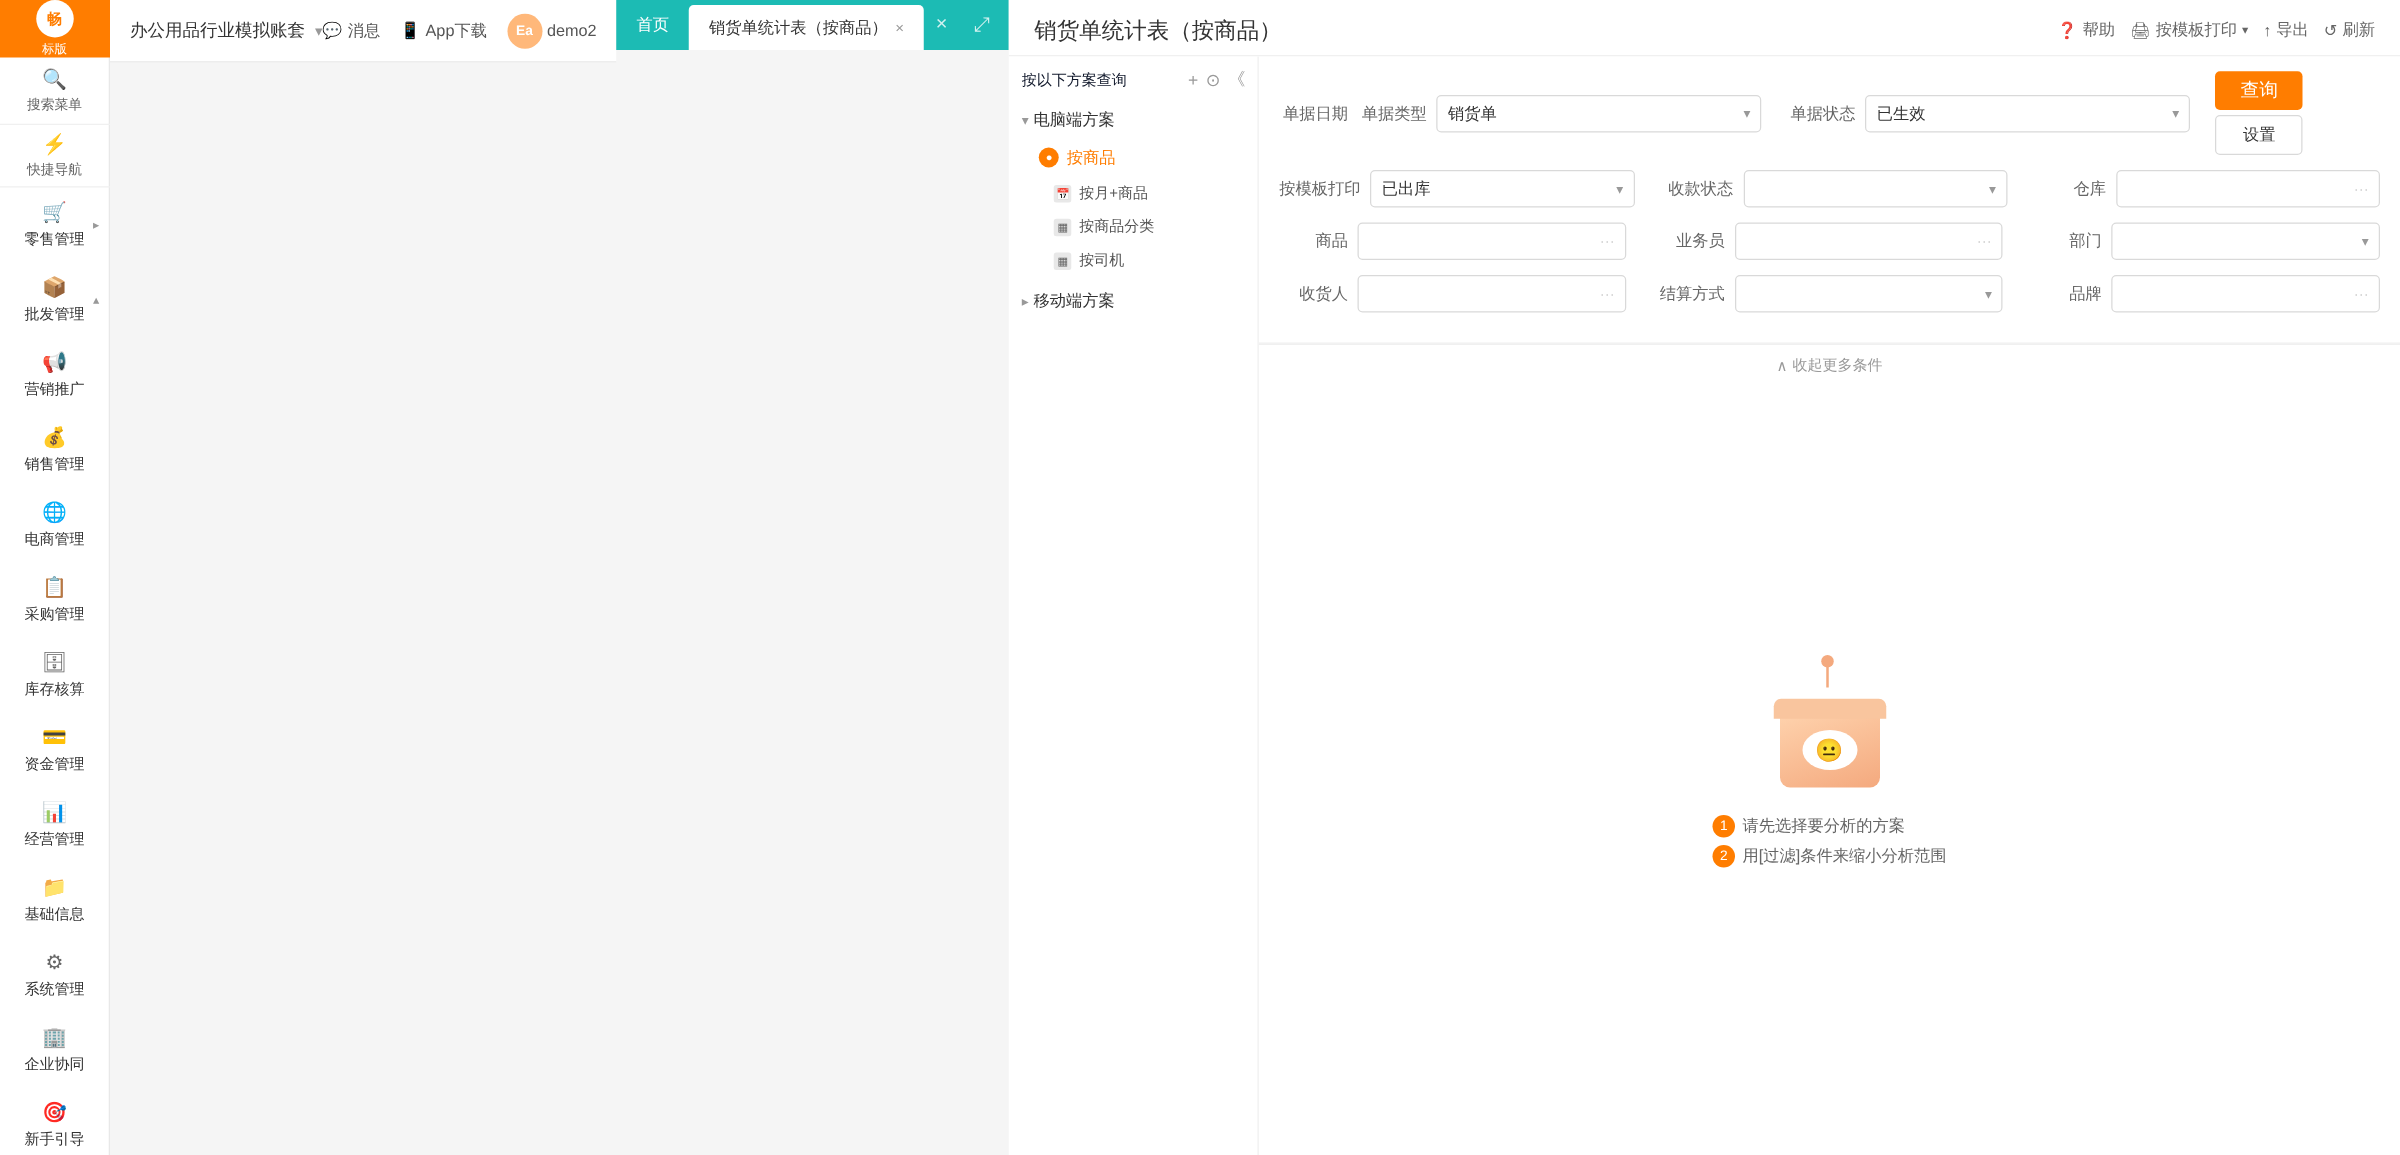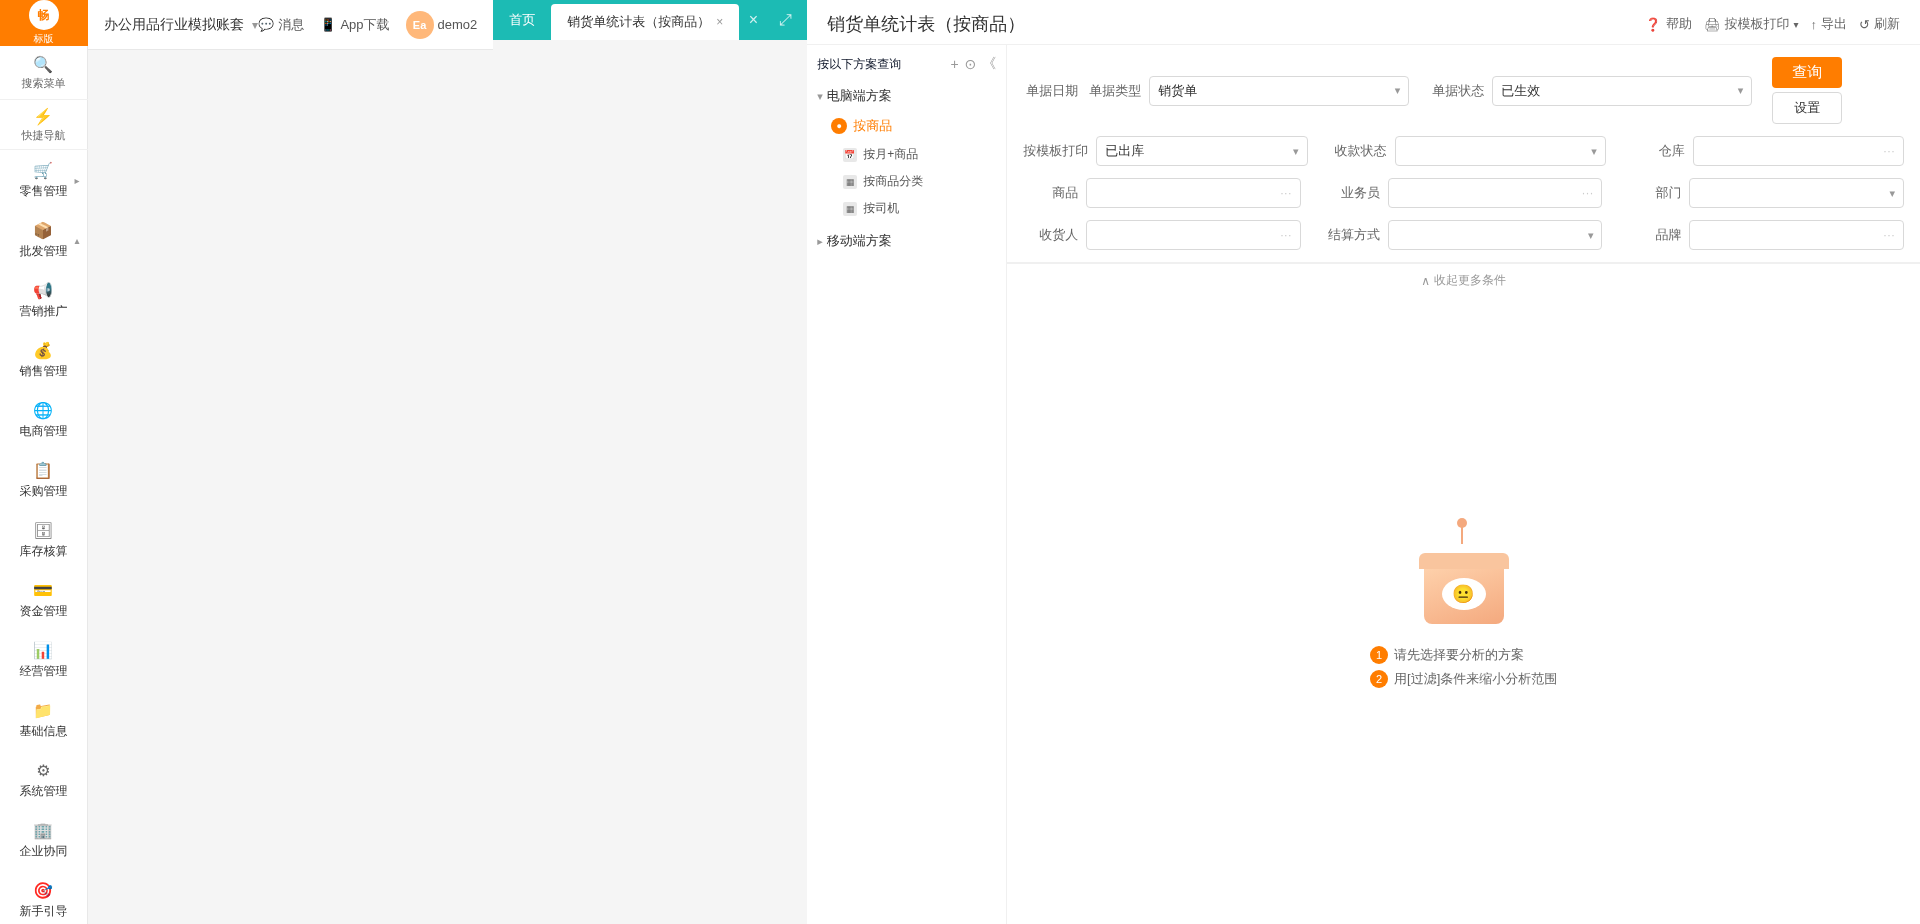--- a/index.html
+++ b/index.html
@@ -70,21 +70,21 @@
     .scheme-item { display: flex; align-items: center; gap: 6px; padding: 6px 10px 6px 24px; cursor: pointer; font-size: 13px; color: #333; }
     .scheme-item.active { color: #ff7d00; }
     .scheme-item-icon { width: 16px; height: 16px; border-radius: 50%; background: #ff7d00; display: flex; align-items: center; justify-content: center; color: #fff; font-size: 9px; flex-shrink: 0; }
     .scheme-sub-item { display: flex; align-items: center; gap: 6px; padding: 5px 10px 5px 36px; cursor: pointer; font-size: 12px; color: #555; }
     .scheme-sub-icon { width: 14px; height: 14px; border-radius: 2px; background: #e8e8e8; display: flex; align-items: center; justify-content: center; color: #666; font-size: 9px; flex-shrink: 0; }
 
     
     .filter-results { flex: 1; display: flex; flex-direction: column; overflow: hidden; }
     .filter-section { padding: 12px 16px; border-bottom: 1px solid #f0f0f0; flex-shrink: 0; }
     .filter-row { display: flex; align-items: center; margin-bottom: 12px; gap: 8px; }
-    .filter-row:last-child { margin-bottom: 0; }
+    .filter-row:last-child { margin-bottom: 12px; }
     .filter-item-label { color: #666; font-size: 13px; white-space: nowrap; flex-shrink: 0; min-width: 55px; text-align: right; }
     .filter-input { flex: 1; border: 1px solid #d9d9d9; border-radius: 4px; padding: 4px 8px; font-size: 13px; color: #333; outline: none; background: #fff; display: flex; align-items: center; justify-content: space-between; height: 30px; }
     .filter-input.with-dots { position: relative; }
     .filter-input-dots { color: #ccc; font-size: 12px; cursor: pointer; }
     .filter-select { border: 1px solid #d9d9d9; border-radius: 4px; padding: 4px 8px; font-size: 13px; color: #333; background: #fff; height: 30px; display: flex; align-items: center; justify-content: space-between; flex: 1; }
     .filter-select-arrow { color: #999; font-size: 11px; }
     .date-tabs { display: flex; gap: 2px; align-items: center; margin-left: 6px; }
     .date-tab { padding: 3px 8px; cursor: pointer; font-size: 12px; color: #666; border-radius: 3px; }
     .date-tab.active { background: #ff7d00; color: #fff; border-radius: 3px; }
     .date-range { font-size: 12px; color: #999; margin-left: 8px; }

